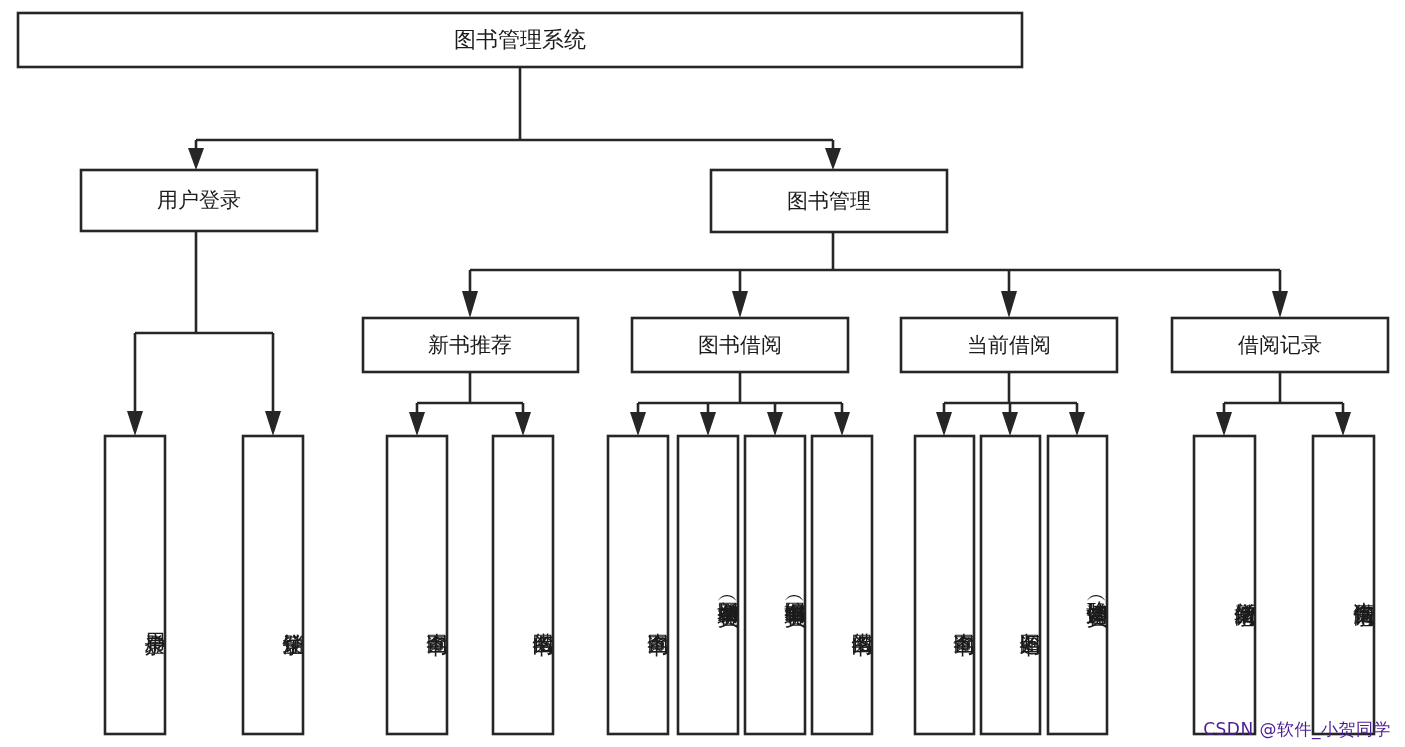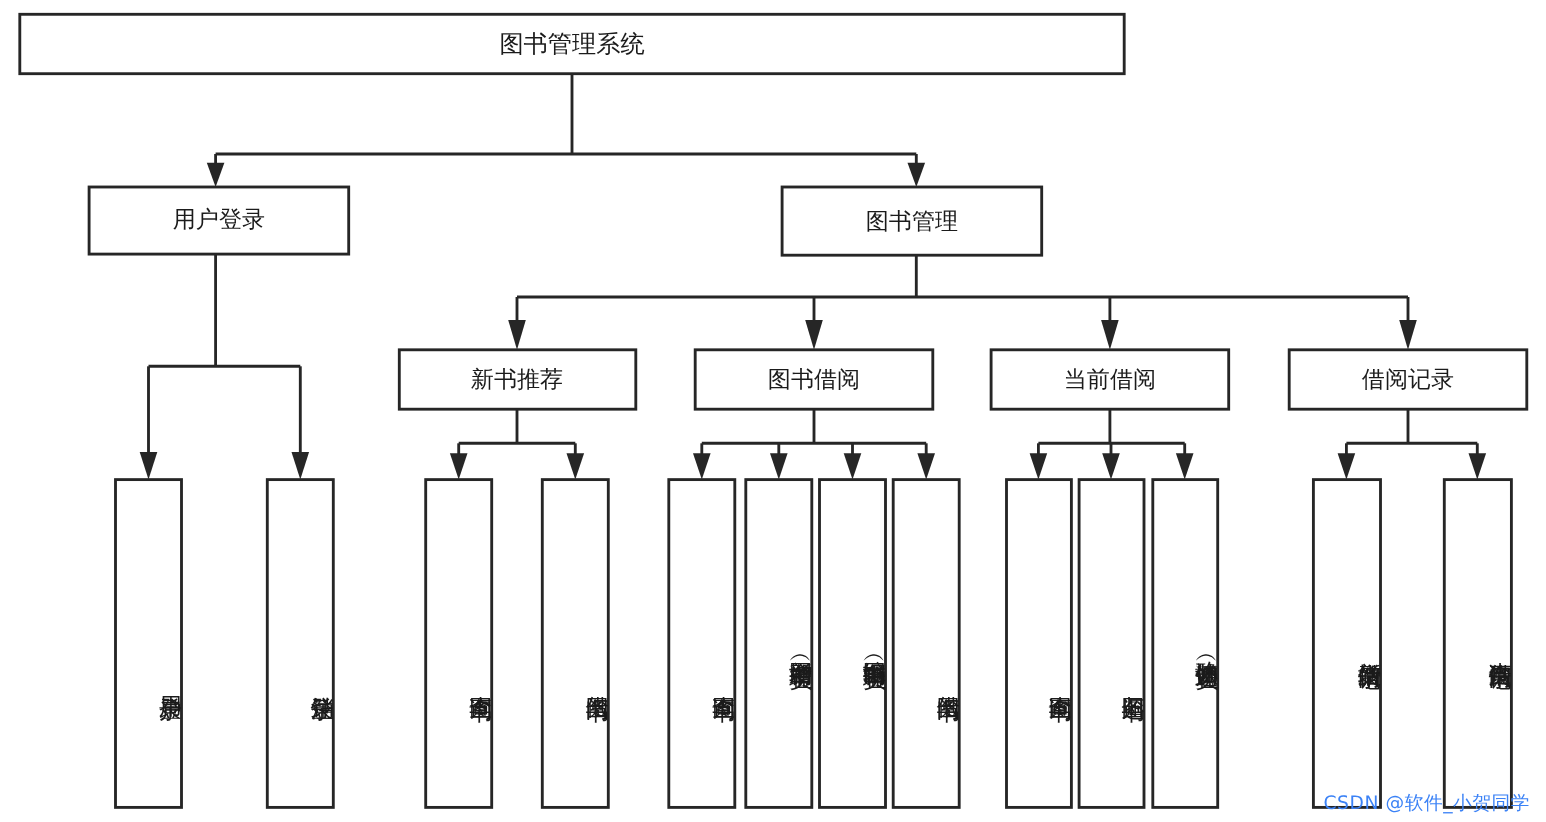--- a/index.html
+++ b/index.html
@@ -67,21 +67,21 @@
     display: flex;
     align-items: flex-start;
     justify-content: center;
   }
   .watermark {
     position: absolute;
     right: 14px;
     bottom: 6px;
     font-family: "DejaVu Sans", "Liberation Sans", sans-serif;
     font-size: 17px;
-    color: #3b82f6;
+    color: #4c1d95;
     letter-spacing: 0.5px;
     white-space: nowrap;
   }
 </style>
 </head>
 <body>
 
 <div id="diagram-root">
 
   <svg class="flow" viewBox="0 0 1405 747" xmlns="http://www.w3.org/2000/svg">

